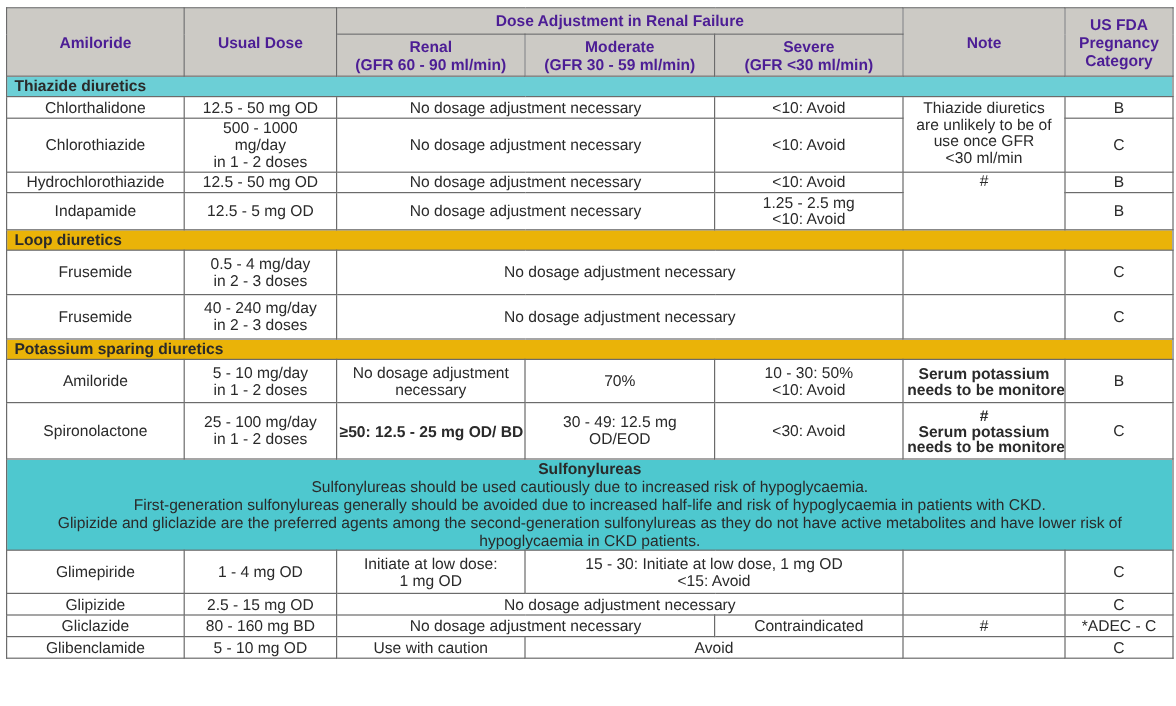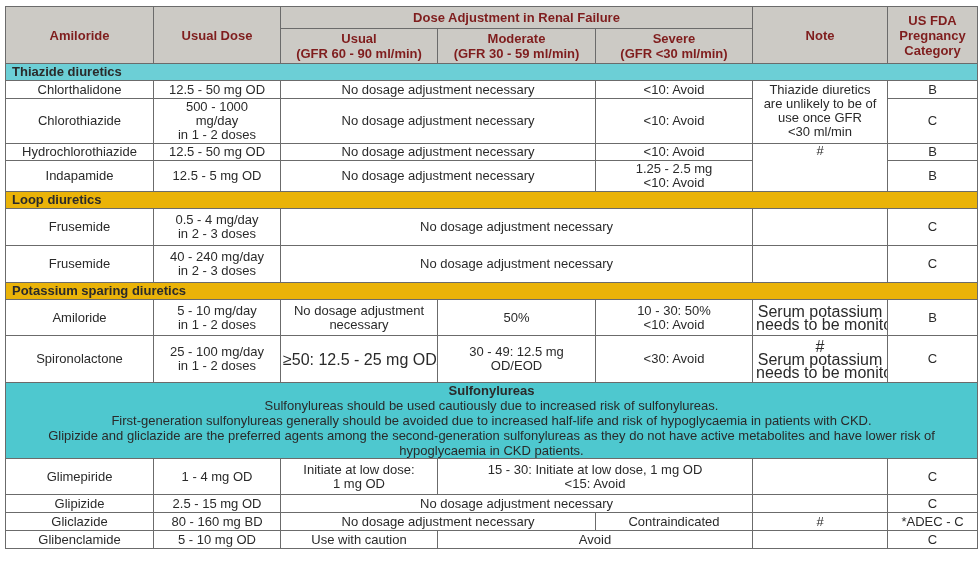--- a/index.html
+++ b/index.html
@@ -6,27 +6,27 @@
   body { width: 980px; height: 588px; overflow: hidden; font-family: "Liberation Sans", sans-serif; color: #2a2a2a; }
   table.med {
     position: absolute; left: 5px; top: 6px;
     border-collapse: collapse; table-layout: fixed;
     width: 972px; font-size: 13px; line-height: 14px;
   }
   table.med td, table.med th {
     border: 1px solid #6b6b6b; padding: 0 3px; text-align: center; vertical-align: middle;
     overflow: hidden;
   }
-  table.med th { background: #cccac5; font-weight: bold; color: #7f1d1d; font-size: 13px; line-height: 15px; }
+  table.med th { background: #cccac5; font-weight: bold; color: #4c1d95; font-size: 13px; line-height: 15px; }
   th.left, td.left { text-align: left; padding-left: 6px; }
   tr.cat td { background: #eab308; font-weight: bold; text-align: left; padding-left: 6px; height: 16px; }
   tr.cat.first td { background: #6ccfd6; }
   td.info { background: #4ec8cf; text-align: left; padding: 3px 6px 3px 6px; font-weight: normal; line-height: 15px; font-size: 13px; }
   td.info b { font-weight: normal; }
-  .small { font-size: 16px; line-height: 13px; }
+  .small { font-size: 13px; line-height: 13px; font-weight: bold; }
   .nb { white-space: nowrap; }
   td.nobot { border-bottom: none; }
 </style>
 </head>
 <body>
 
 <table class="med">
   <colgroup>
     <col style="width:148px">
       <col style="width:127px">
@@ -44,21 +44,21 @@
     <th colspan="3">Dose Adjustment in Renal Failure</th>
     <th rowspan="2">Note</th>
     <th rowspan="2">
       <div>US FDA</div>
       <div>Pregnancy</div>
       <div>Category</div>
     </th>
   </tr>
   <tr style="height:35px">
     <th>
-          <div>Usual</div>
+          <div>Renal</div>
           <div>(GFR 60 - 90 ml/min)</div>
         </th>
     <th>
           <div>Moderate</div>
           <div>(GFR 30 - 59 ml/min)</div>
         </th>
     <th>
           <div>Severe</div>
           <div>(GFR &lt;30 ml/min)</div>
         </th>
@@ -140,21 +140,21 @@
   <tr style="height:36px">
     <td class="left">Amiloride</td>
     <td>
           <div>5 - 10 mg/day</div>
           <div>in 1 - 2 doses</div>
         </td>
     <td>
           <div>No dosage adjustment</div>
           <div>necessary</div>
         </td>
-    <td>50%</td>
+    <td>70%</td>
     <td>
           <div>10 - 30: 50%</div>
           <div>&lt;10: Avoid</div>
         </td>
     <td class="small nb">
           <div>Serum potassium</div>
           <div>needs to be monitored</div>
         </td>
     <td>B</td>
   </tr>
@@ -174,21 +174,21 @@
           <div>#</div>
           <div>Serum potassium</div>
           <div>needs to be monitored</div>
         </td>
     <td>C</td>
   </tr>
 
   <tr>
     <td colspan="7" class="info">
       <div style="font-weight:bold">Sulfonylureas</div>
-      <div>Sulfonylureas should be used cautiously due to increased risk of sulfonylureas.</div>
+      <div>Sulfonylureas should be used cautiously due to increased risk of hypoglycaemia.</div>
       <div><b>First-generation sulfonylureas</b><span> generally should be avoided due to increased half-life and risk of hypoglycaemia in patients with CKD.</span></div>
       <div><span>Glipizide and gliclazide are the preferred agents among the </span><b>second-generation sulfonylureas</b><span> as they do not have active metabolites and have lower risk of hypoglycaemia in CKD patients.</span></div>
     </td>
   </tr>
   <tr style="height:36px">
     <td class="left">Glimepiride</td>
     <td>1 - 4 mg OD</td>
     <td>
           <div>Initiate at low dose:</div>
           <div>1 mg OD</div>

